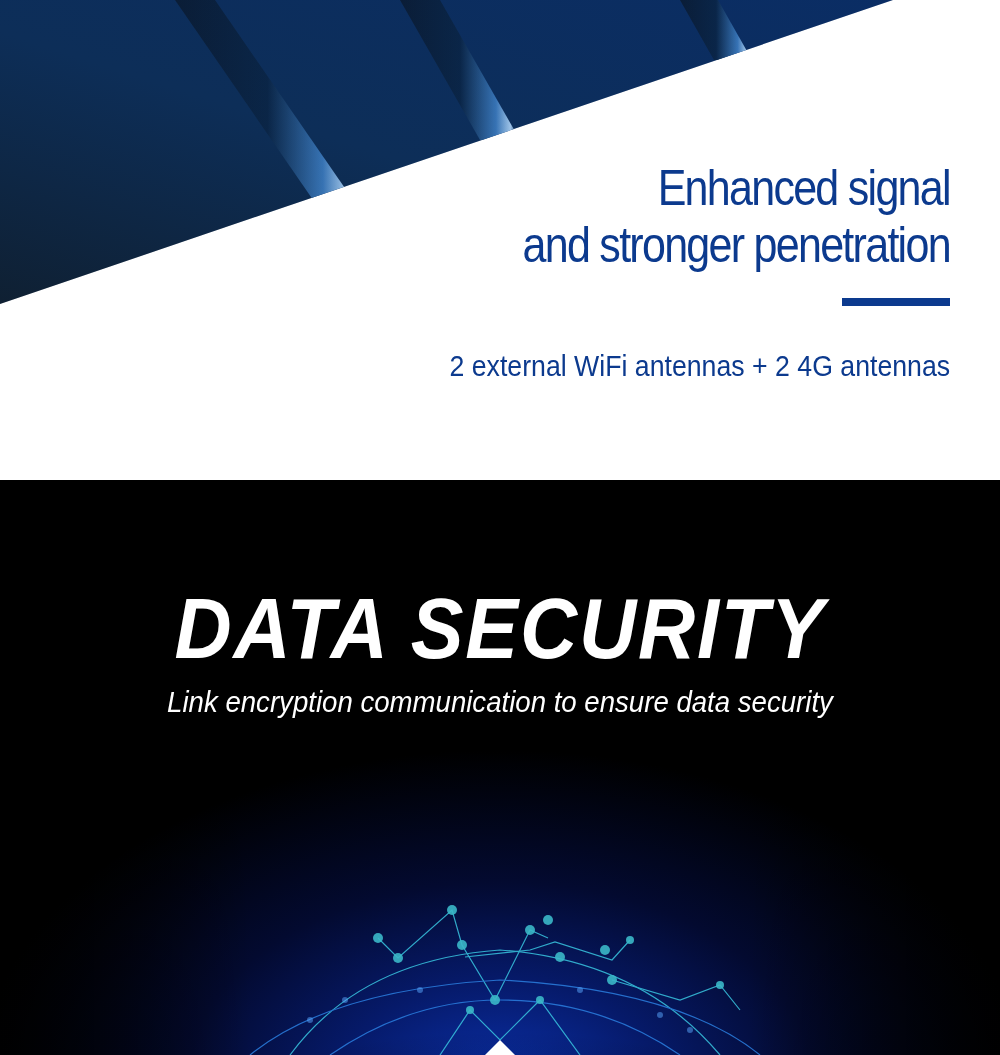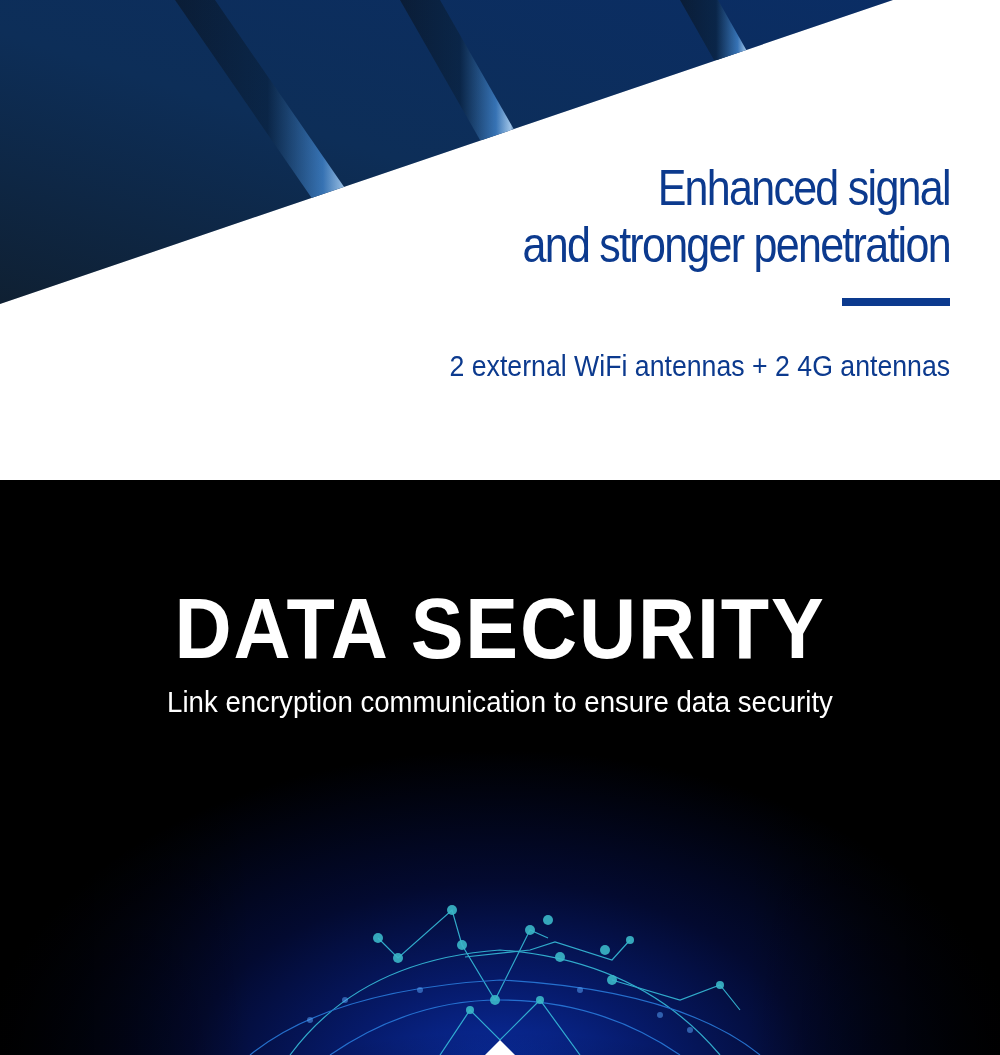--- a/index.html
+++ b/index.html
@@ -9,21 +9,21 @@
   
   .sec1 { position: absolute; left: 0; top: 0; width: 1000px; height: 480px; background: #fff; overflow: hidden; }
   .hero-img { position: absolute; left: 0; top: 0; width: 1000px; height: 320px; }
   .headline { position: absolute; right: 50px; top: 160px; text-align: right; color: #0c3a8e; font-size: 50px; line-height: 57px; letter-spacing: -2px; font-weight: 400; font-family: "Liberation Sans Narrow", "Liberation Sans", sans-serif; transform: scaleX(0.86); transform-origin: right top; }
   .headline div { white-space: nowrap; }
   .accent-bar { position: absolute; left: 842px; top: 298px; width: 108px; height: 8px; }
   .subline { position: absolute; right: 50px; top: 350px; font-size: 29px; color: #0c3a8e; white-space: nowrap; transform: scaleX(0.92); transform-origin: right top; }
 
   
   .sec2 { position: absolute; left: 0; top: 480px; width: 1000px; height: 575px; overflow: hidden;
-          background: radial-gradient(ellipse 520px 330px at 500px 600px, #0a2fa8 0%, #061a6a 30%, #030a30 60%, #000 100%); }
+          background: radial-gradient(ellipse 520px 330px at 500px 600px, #0a2fa8 0%, #061a6a 30%, #030a30 60%, #000 100%); font-style: italic; }
   .sec2::before { content: ""; position: absolute; inset: 0;
           background: linear-gradient(90deg, rgba(0,0,0,0.8) 0%, rgba(0,0,0,0) 25%, rgba(0,0,0,0) 75%, rgba(0,0,0,0.8) 100%); }
   .title { position: absolute; left: 0; right: 0; top: 98px; text-align: center; color: #fff; font-size: 86px; font-weight: 700; letter-spacing: 2px; line-height: 100px; transform: scaleX(0.92); }
   .desc { position: absolute; left: 0; right: 0; top: 205px; text-align: center; color: #fff; font-size: 30px; white-space: nowrap; transform: scaleX(0.92); }
   .pill { position: absolute; left: 217px; top: 285px; width: 565px; height: 64px; background: #fff; border-radius: 32px; display: flex; align-items: center; justify-content: center; }
   .pill span { font-size: 44px; letter-spacing: 1px; transform: scaleX(0.9); display: inline-block; }
   .network { position: absolute; left: 0; top: 370px; width: 1000px; height: 205px; }
 </style>
 </head>
 <body>

